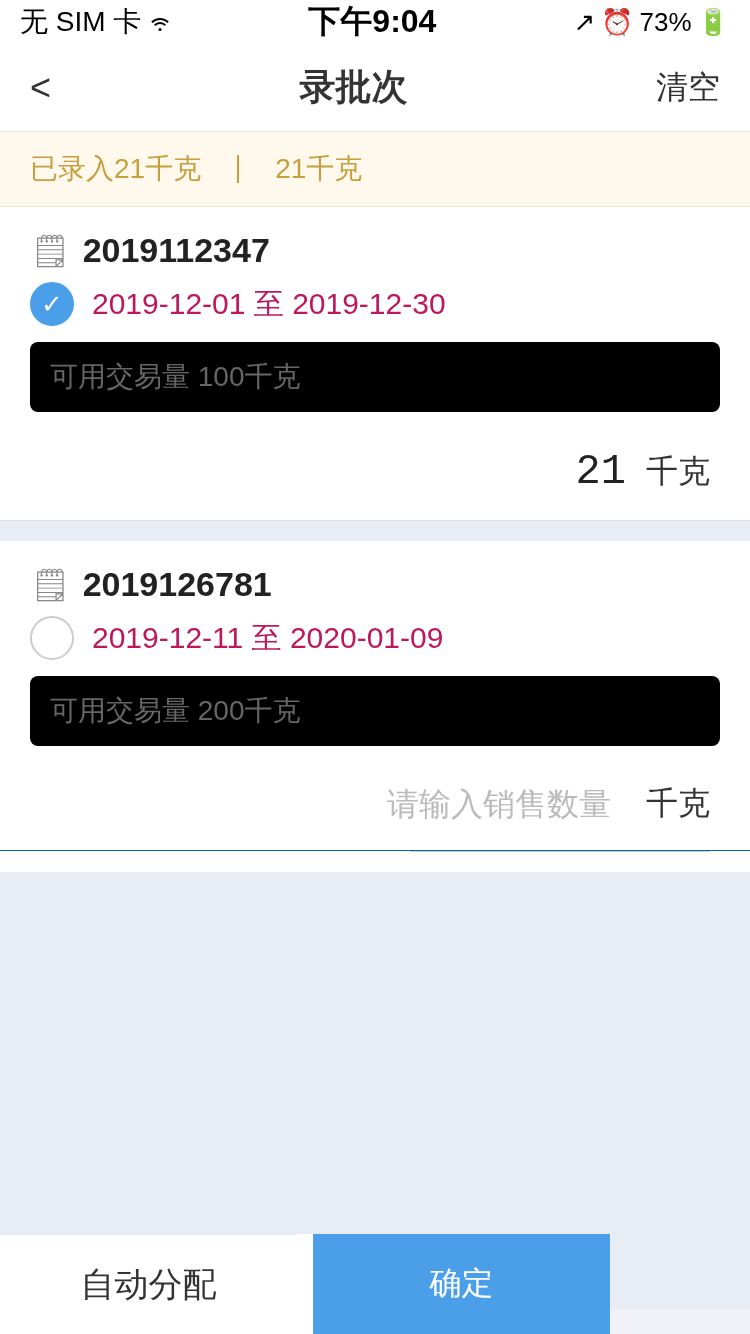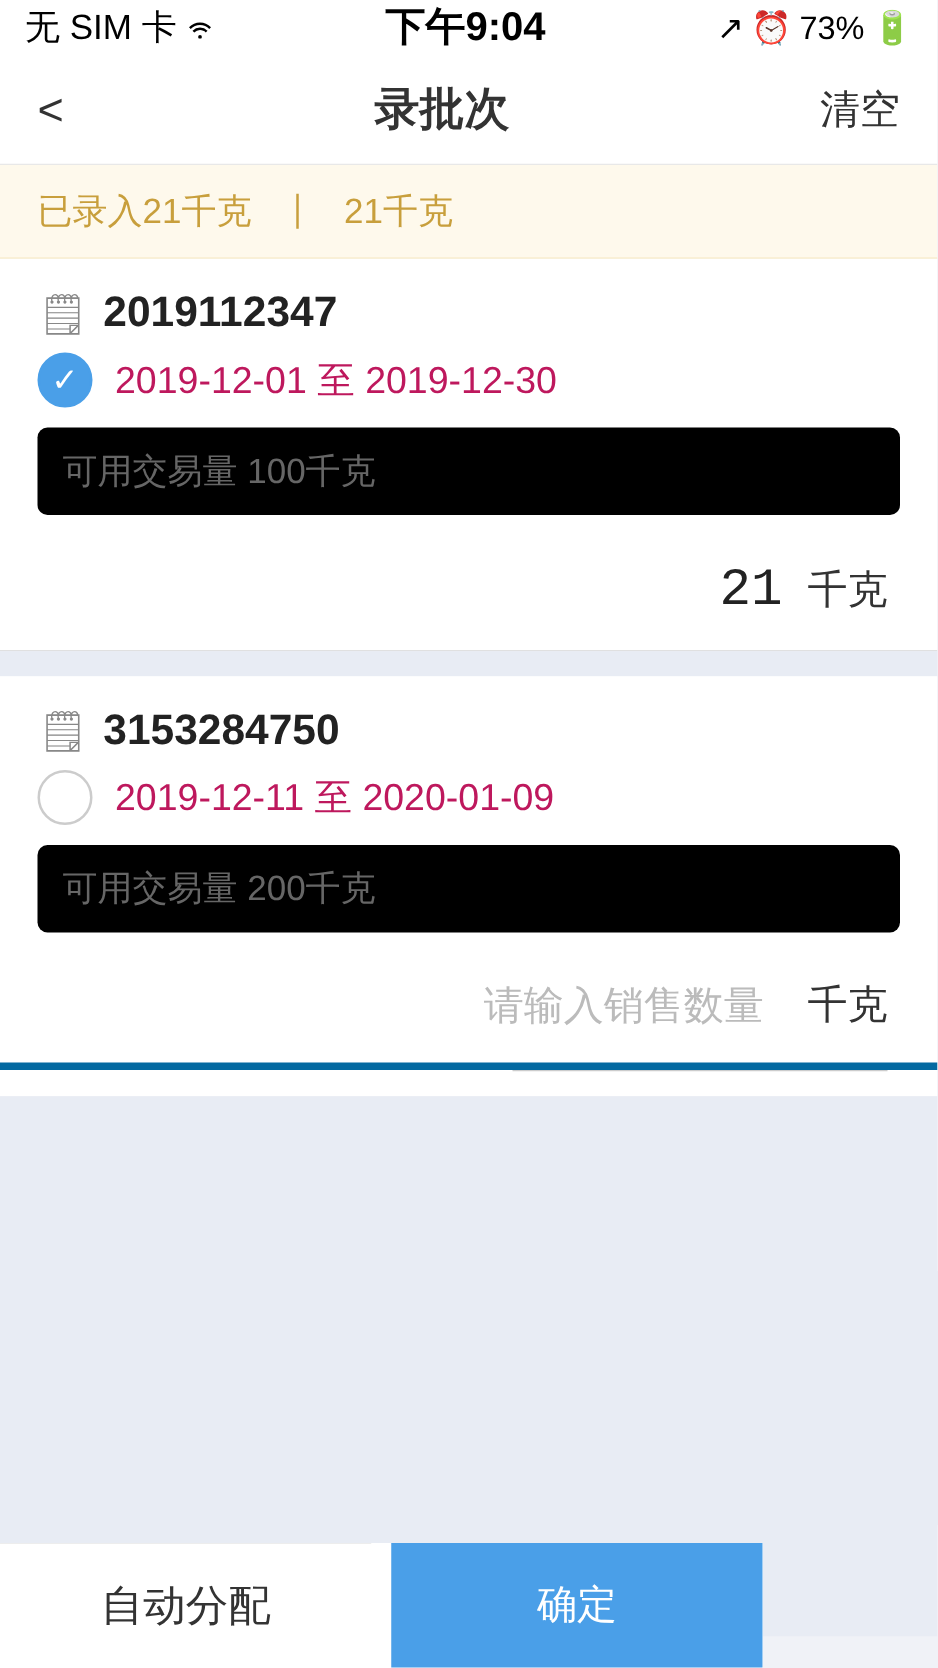--- a/index.html
+++ b/index.html
@@ -166,21 +166,21 @@
     .quantity-unit {
       font-size: 32px;
       color: #333;
     }
     .quantity-input-row {
       display: flex;
       align-items: center;
       justify-content: flex-end;
       padding: 20px 40px 24px 30px;
       gap: 20px;
-      border-bottom: 6px solid #0369a1;
+      border-bottom: 1px solid #0369a1;
     }
     .quantity-input {
       font-size: 32px;
       color: #bbb;
       border: none;
       outline: none;
       background: transparent;
       text-align: right;
       width: 300px;
     }
@@ -301,21 +301,21 @@
       <span class="quantity-value">21</span>
       <span class="quantity-unit">千克</span>
     </div>
   </div>
 
   <div style="height: 20px; background: #e8ecf4;"></div>
 
   <div class="batches-area">
     <div class="batch-header">
       <span class="batch-doc-icon">🗒</span>
-      <span class="batch-id">3153284750</span>
+      <span class="batch-id">2019126781</span>
     </div>
     <div class="batch-date-row">
       <div class="checkbox-circle"></div>
       <span class="batch-date">2019-12-11 至 2020-01-09</span>
     </div>
     <div class="batch-available">可用交易量 200千克</div>
     <div class="quantity-input-row">
       <input class="quantity-input" type="number" placeholder="请输入销售数量" style="">
       <span class="quantity-unit">千克</span>
     </div>

